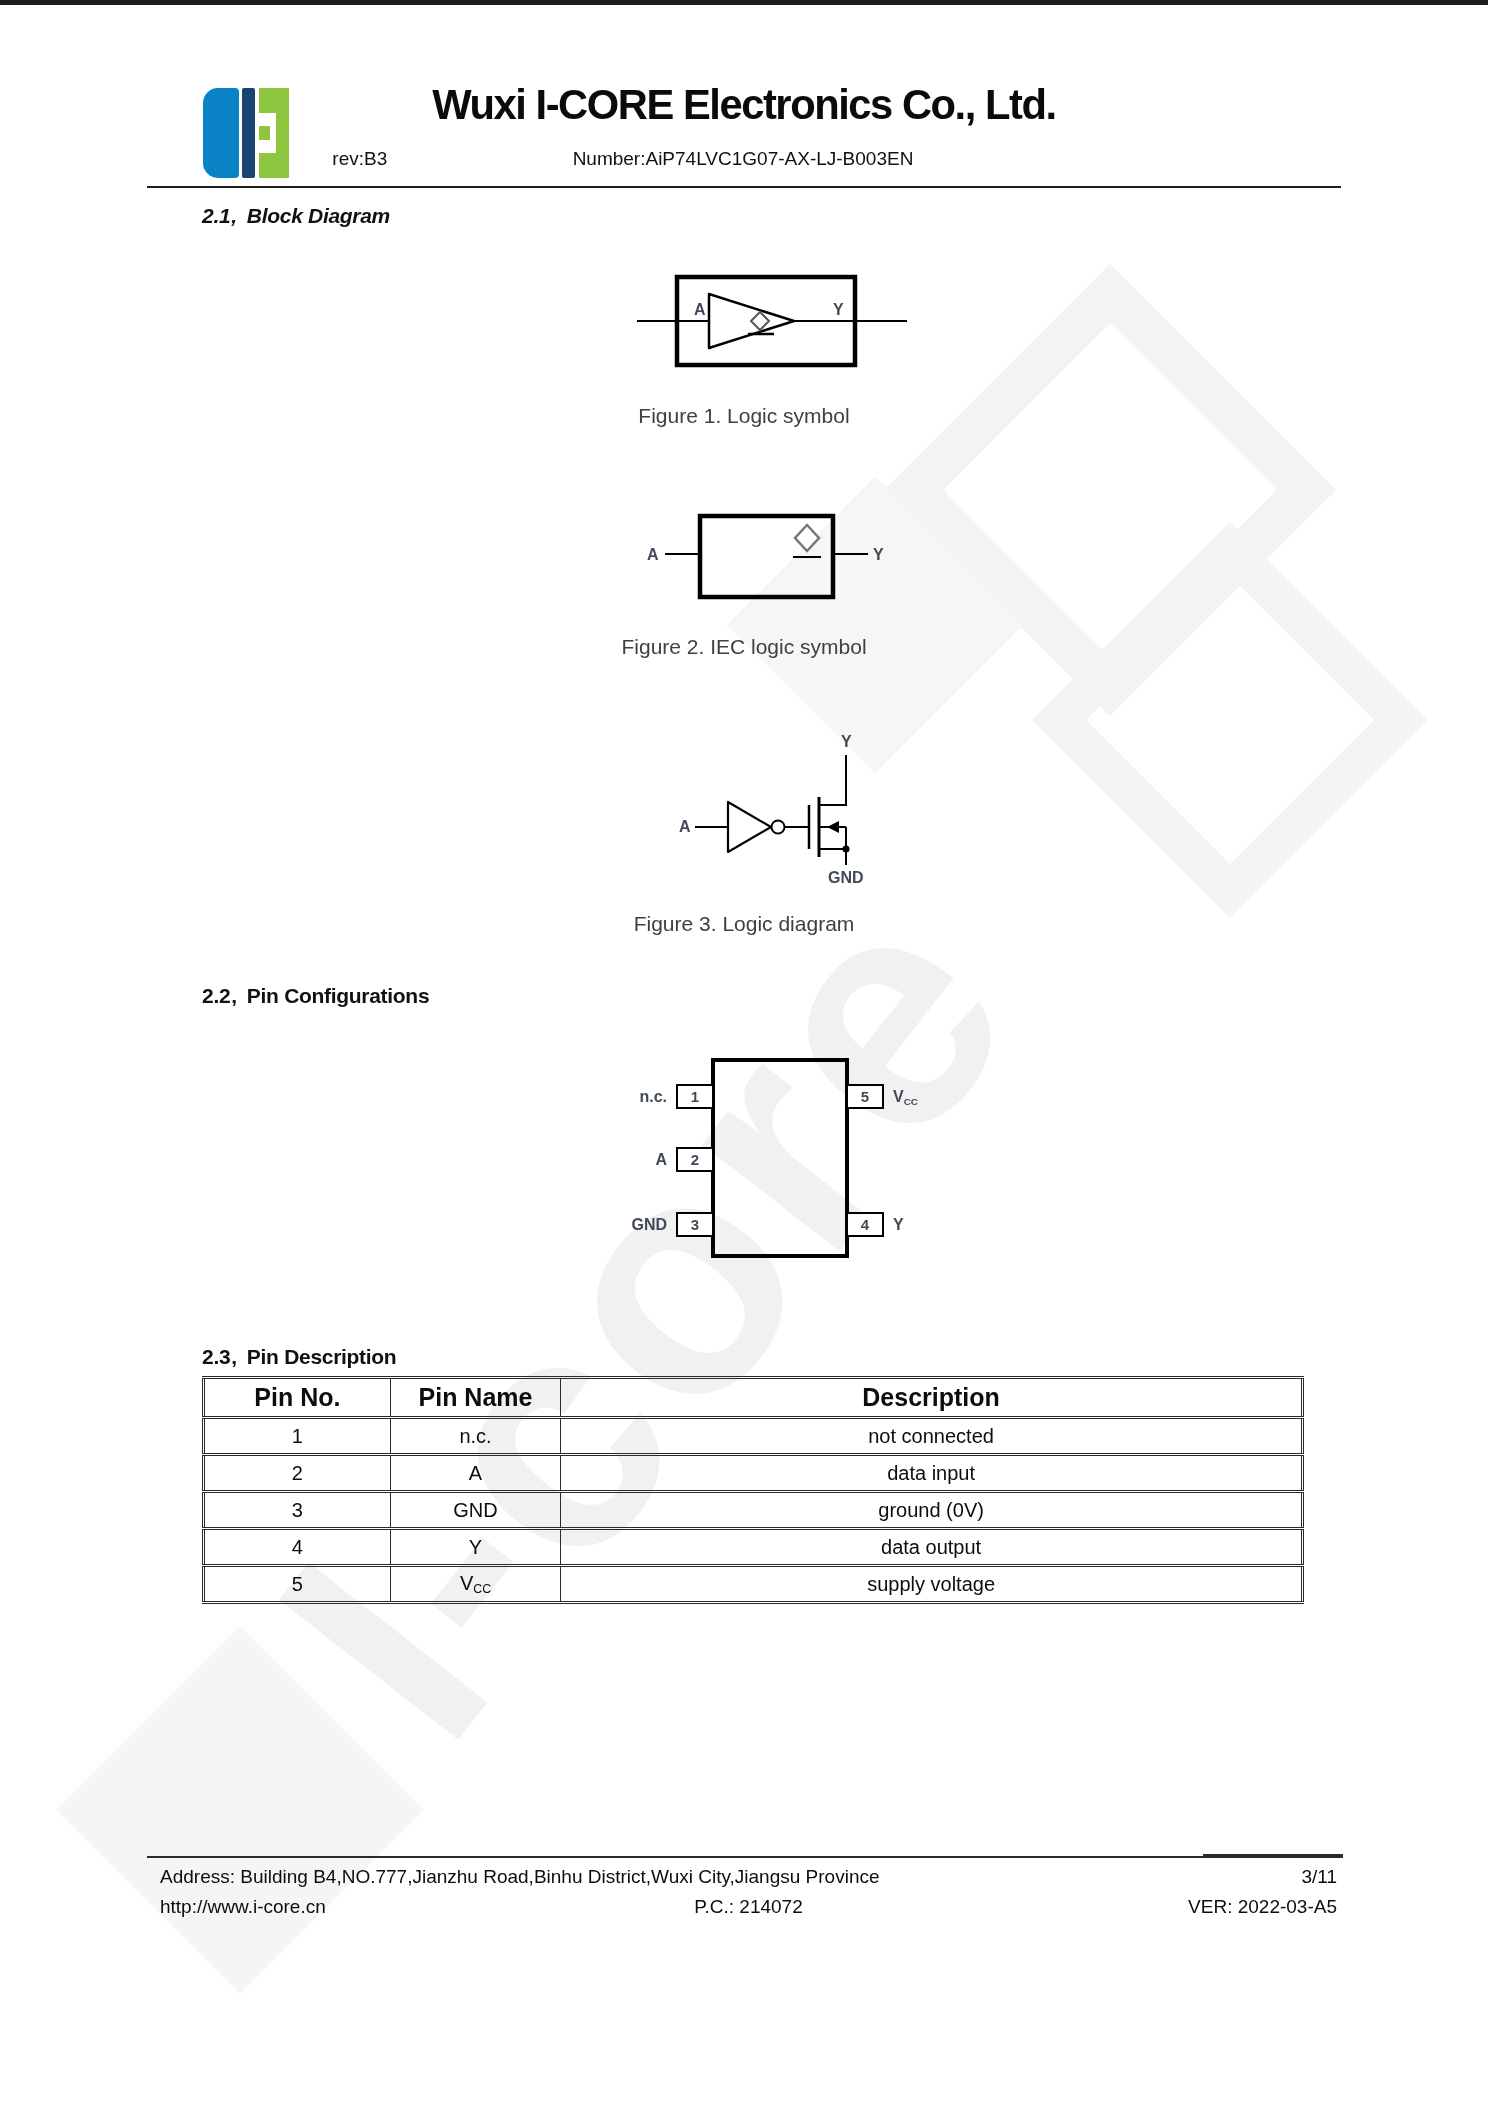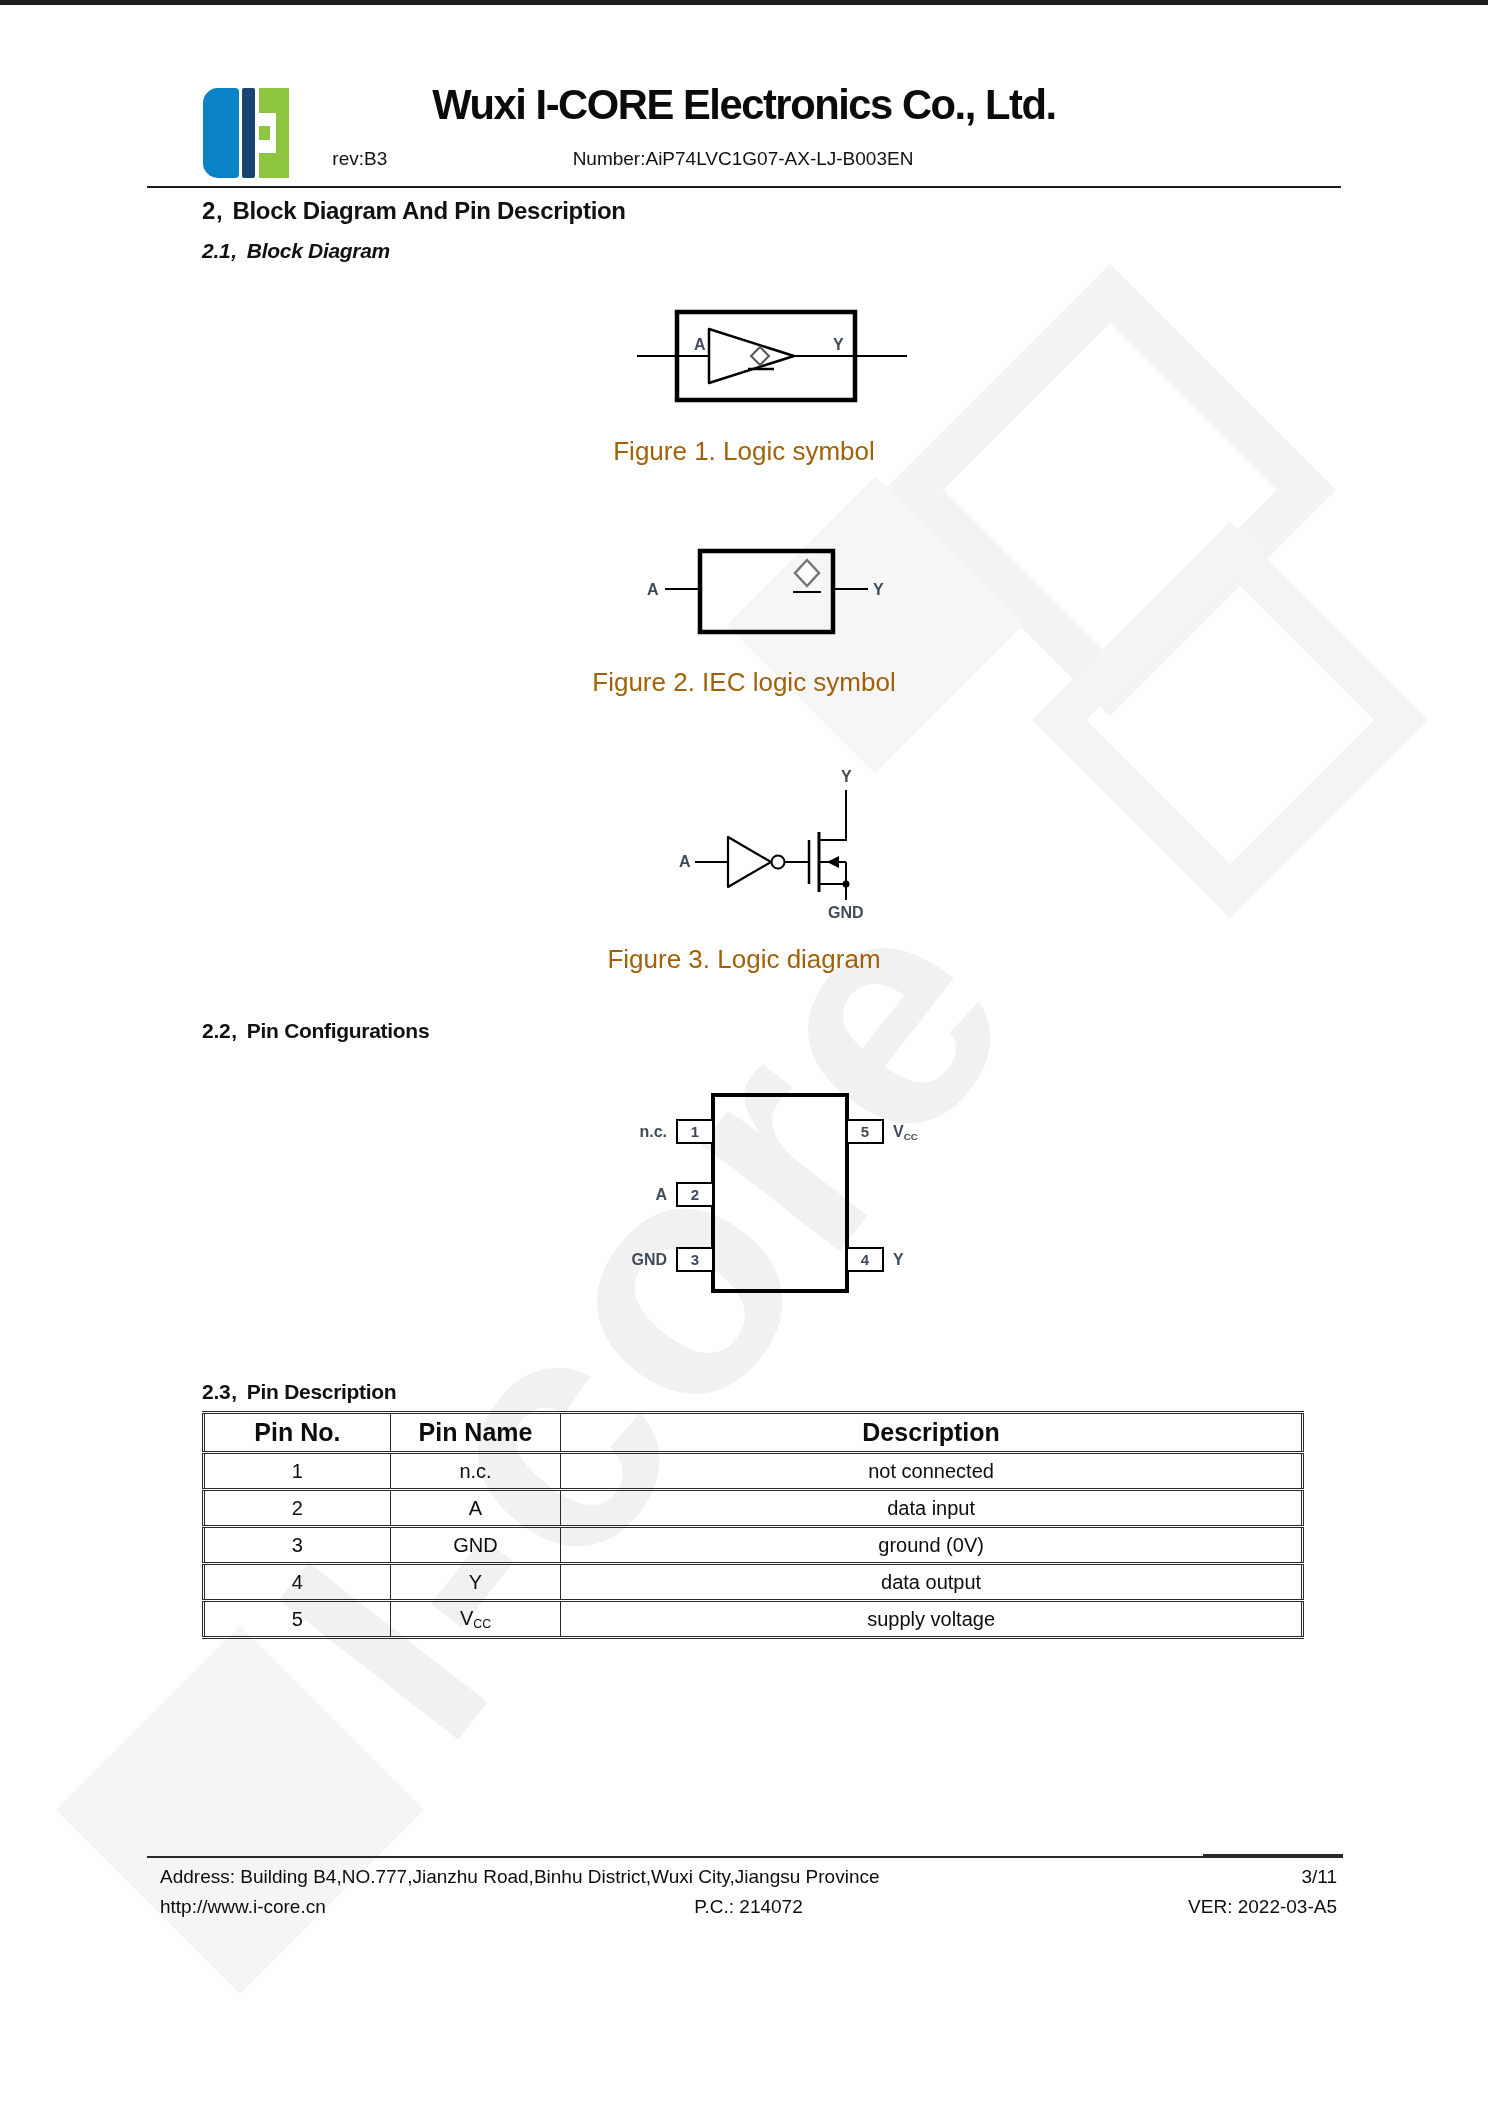--- a/index.html
+++ b/index.html
@@ -39,21 +39,21 @@
   .meta-center { text-align:center; }
   .meta-right { text-align:right; padding-right:2px; white-space:nowrap; }
   .header-rule { position:absolute; top:186px; left:0; width:100%; border-top:2.5px solid #1d1d1d; }
 
   
   .h2 { margin:5px 0 0 55px; font-size:24px; font-weight:bold; letter-spacing:-0.3px; line-height:30px; }
   .h3 { margin-left:55px; font-size:21px; font-weight:bold; letter-spacing:-0.3px; line-height:26px; }
   .h3-s21 { margin-top:12px;font-style:italic; }
   .h3-s22 { margin-top:45px; }
   .h3-s23 { margin-top:80px; }
-  .caption { text-align:center; font-size:26px; line-height:28px; color:#a16207; }
+  .caption { text-align:center; font-size:21px; line-height:28px; color:#404040; }
   .cap1 { margin-top:34px; } .cap2 { margin-top:30px; } .cap3 { margin-top:25px; }
   .dun { padding:0 10px 0 1px; }
 
   
   .fig-center { display:flex; justify-content:center; }
   .fig1 { margin-top:39px; transform:translateX(28px); }
   .fig2 { margin-top:78px; transform:translateX(26px); }
   .fig3 { margin-top:72px; transform:translateX(45px); }
   svg text { font-family:"Liberation Sans", sans-serif; font-weight:bold; fill:#414b57; }
 
@@ -115,21 +115,20 @@
         </div>
       </div>
       <div class="company-title">Wuxi I-CORE Electronics Co., Ltd.</div>
       <div class="header-meta">
         <span class="meta-center">rev:B3</span>
         <span class="meta-right">Number:AiP74LVC1G07-AX-LJ-B003EN</span>
       </div>
       <div class="header-rule"></div>
     </div>
 
-    <div class="h2">2<span class="dun">,</span>Block Diagram And Pin Description</div>
     <div class="h3 h3-s21">2.1<span class="dun">,</span>Block Diagram</div>
 
     <div class="fig-center fig1">
       <svg width="270" height="100" viewBox="0 0 270 100">
         <line x1="0" y1="53" x2="270" y2="53" stroke="#000" stroke-width="2"></line>
         <rect x="40" y="9" width="178" height="88" fill="none" stroke="#000" stroke-width="4.5"></rect>
         <path d="M72,26 L72,80 L157,53 Z" fill="#fff" stroke="#000" stroke-width="2.5" stroke-linejoin="round"></path>
         <path d="M123,44 L132,53 L123,62 L114,53 Z" fill="#fff" stroke="#555" stroke-width="2"></path>
         <line x1="111" y1="66" x2="137" y2="66" stroke="#000" stroke-width="2.5"></line>
         <text x="57" y="47" font-size="16">A</text>

